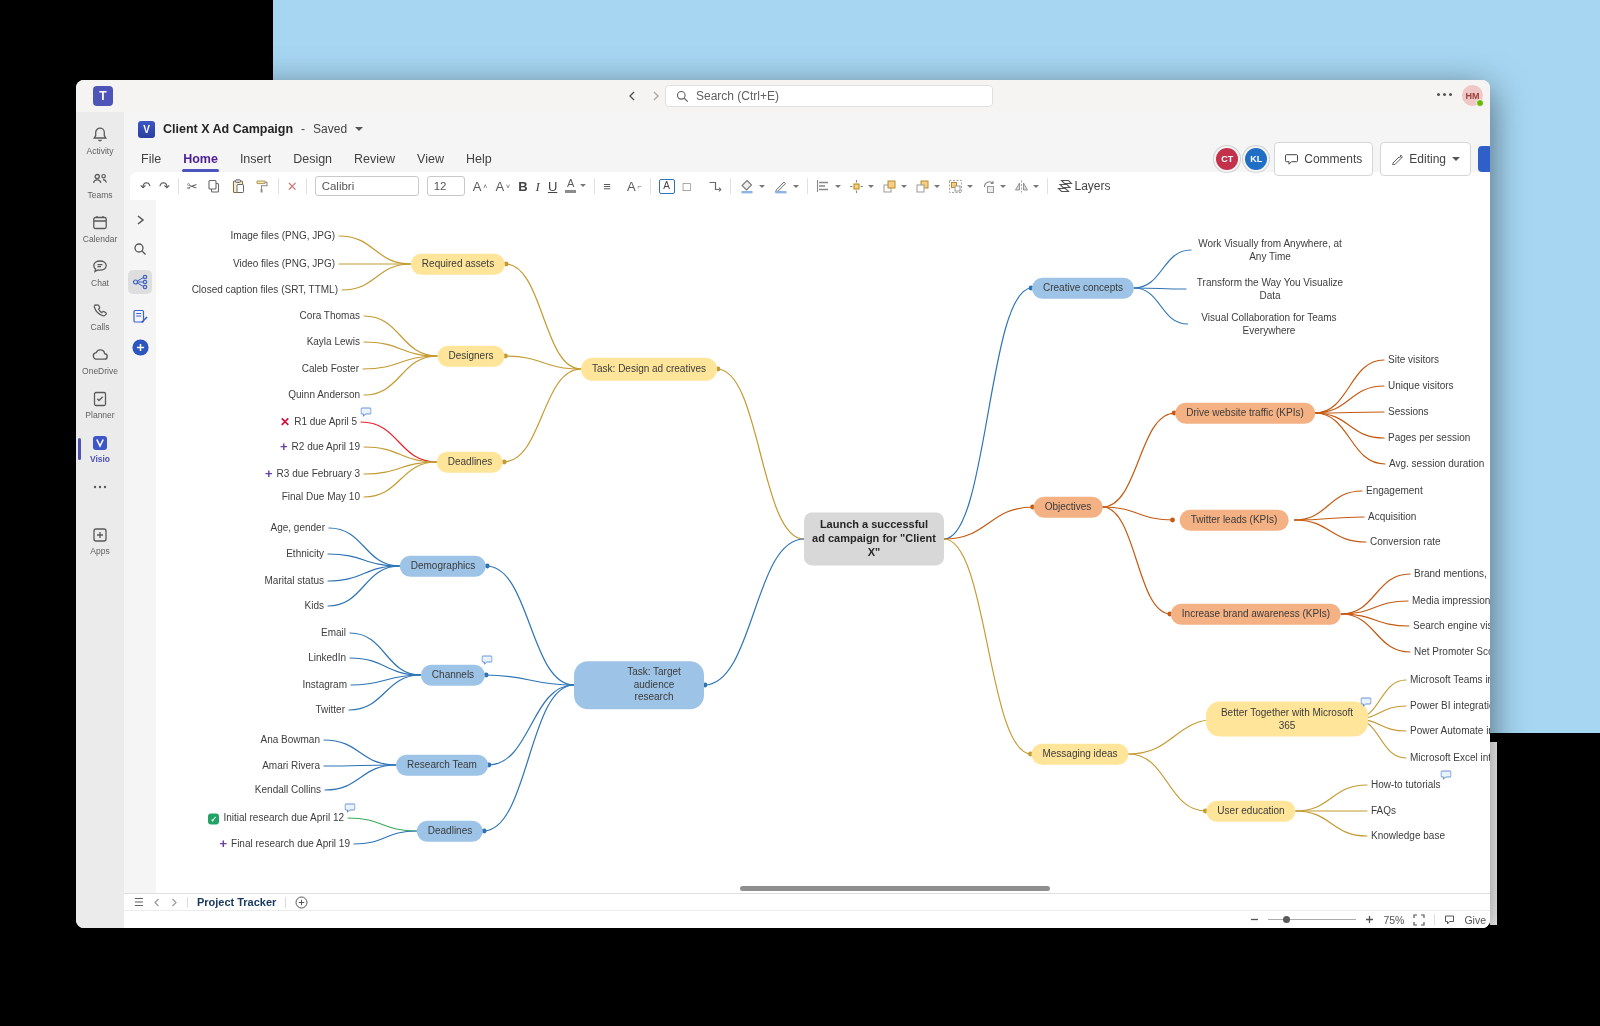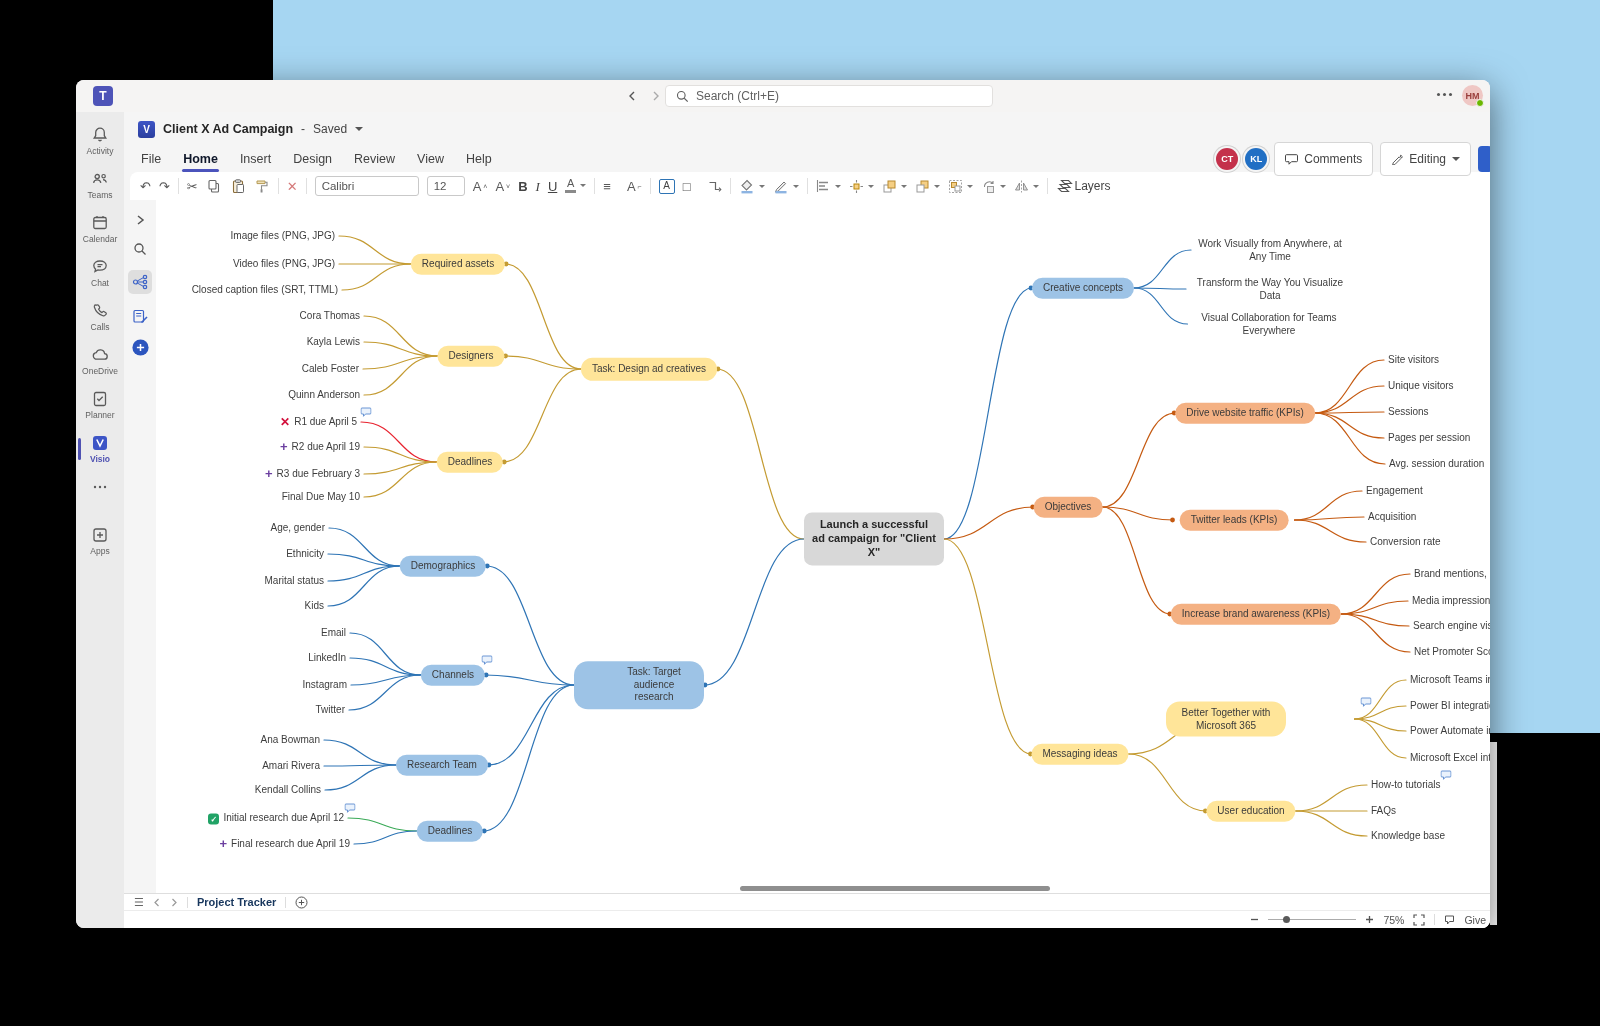--- a/index.html
+++ b/index.html
@@ -28,21 +28,21 @@
   .visio{flex:1;background:#F5F5F5;display:flex;flex-direction:column;min-width:0;}
   
   .doc-titlebar{height:34px;display:flex;align-items:center;gap:8px;padding-left:14px;}
   .vicon{width:17px;height:17px;border-radius:3px;background:linear-gradient(#3D55C6,#2B3F9E);color:#fff;font-size:10px;font-weight:700;display:grid;place-items:center;}
   .doc-title{font-size:12.5px;font-weight:700;color:#252525;}
   .doc-status{font-size:12px;color:#444;}
   .chev-down{width:0;height:0;border-left:4px solid transparent;border-right:4px solid transparent;border-top:4px solid #555;display:inline-block;}
   
   .menubar{position:relative;height:26px;display:flex;align-items:center;gap:20px;padding-left:16px;font-size:12.5px;color:#424242;}
   .menu-item{position:relative;padding:2px 1px;}
-  .menu-item.active{font-weight:700;color:#0f172a;}
+  .menu-item.active{font-weight:700;color:#4c1d95;}
   .menu-item.active::after{content:"";position:absolute;left:0;right:0;bottom:-4px;height:3px;border-radius:2px;background:#4B53BC;}
   .collab{position:absolute;right:6px;top:0;height:26px;display:flex;align-items:center;gap:7px;}
   .cavatar{width:22px;height:22px;border-radius:50%;color:#fff;font-size:9px;font-weight:700;display:grid;place-items:center;box-shadow:0 0 0 2px #F5F5F5, 0 0 0 3px rgba(0,0,0,.15);}
   .pillbtn{height:24px;background:#fff;border:1px solid #D6D6D6;border-radius:4px;display:flex;align-items:center;gap:6px;padding:16px 10px;font-size:12px;color:#444;}
   .bluesliver{width:14px;height:26px;background:#2F5FC9;border-radius:4px;margin-right:-8px;}
   
   .ribbon{height:28px;padding-left:6px;}
   .ribbon-inner{background:#fff;border-radius:8px 0 0 0;height:28px;display:flex;align-items:center;gap:8px;padding:0 10px;color:#5a5a5a;font-size:13px;overflow:hidden;white-space:nowrap;}
   .rsep{width:1px;height:16px;background:#E0E0E0;flex:none;}
   .rib{display:inline-flex;align-items:center;gap:2px;flex:none;line-height:1;}
@@ -560,21 +560,21 @@
                 <div class="mm pill ctr" style="background: rgb(244, 177, 131); top: 320px; left: 1078px; transform: translate(-50%, -50%);"><span>Twitter leads (KPIs)</span></div>
                 <div class="mm leaf" style="top: 291px; left: 1210px; transform: translateY(-50%);"><span>Engagement</span></div>
                 <div class="mm leaf" style="top: 317px; left: 1212px; transform: translateY(-50%);"><span>Acquisition</span></div>
                 <div class="mm leaf" style="top: 342px; left: 1214px; transform: translateY(-50%);"><span>Conversion rate</span></div>
                 <div class="mm pill ctr" style="background: rgb(244, 177, 131); top: 414px; left: 1100px; transform: translate(-50%, -50%);"><span>Increase brand awareness (KPIs)</span></div>
                 <div class="mm leaf" style="top: 374px; left: 1258px; transform: translateY(-50%);"><span>Brand mentions, Share of</span></div>
                 <div class="mm leaf" style="top: 401px; left: 1256px; transform: translateY(-50%);"><span>Media impressions</span></div>
                 <div class="mm leaf" style="top: 426px; left: 1257px; transform: translateY(-50%);"><span>Search engine visibility</span></div>
                 <div class="mm leaf" style="top: 452px; left: 1258px; transform: translateY(-50%);"><span>Net Promoter Score (NPS)</span></div>
                 <div class="mm pill ctr" style="background: rgb(255, 229, 153); top: 554px; left: 924px; transform: translate(-50%, -50%);"><span>Messaging ideas</span></div>
-                <div class="mm pill task wrap ctr" style="width: 120px; background: rgb(255, 229, 153); top: 519px; left: 1070px; transform: translate(-50%, -50%);"><span>Better Together with Microsoft 365</span></div>
+                <div class="mm pill task wrap ctr" style="width: 162px; background: rgb(255, 229, 153); top: 519px; left: 1131px; transform: translate(-50%, -50%);"><span>Better Together with Microsoft 365</span></div>
                 <div class="mm leaf" style="top: 480px; left: 1254px; transform: translateY(-50%);"><span>Microsoft Teams in</span></div>
                 <div class="mm leaf" style="top: 506px; left: 1254px; transform: translateY(-50%);"><span>Power BI integratio</span></div>
                 <div class="mm leaf" style="top: 531px; left: 1254px; transform: translateY(-50%);"><span>Power Automate in</span></div>
                 <div class="mm leaf" style="top: 558px; left: 1254px; transform: translateY(-50%);"><span>Microsoft Excel int</span></div>
                 <div class="mm pill ctr" style="background: rgb(255, 229, 153); top: 611px; left: 1095px; transform: translate(-50%, -50%);"><span>User education</span></div>
                 <div class="mm leaf" style="top: 585px; left: 1215px; transform: translateY(-50%);"><span>How-to tutorials</span></div>
                 <div class="mm leaf" style="top: 611px; left: 1215px; transform: translateY(-50%);"><span>FAQs</span></div>
                 <div class="mm leaf" style="top: 636px; left: 1215px; transform: translateY(-50%);"><span>Knowledge base</span></div>
                 <div class="mm-comment" style="left: 210px; top: 212px;">
                   <svg width="11" height="10" viewBox="0 0 11 10">

